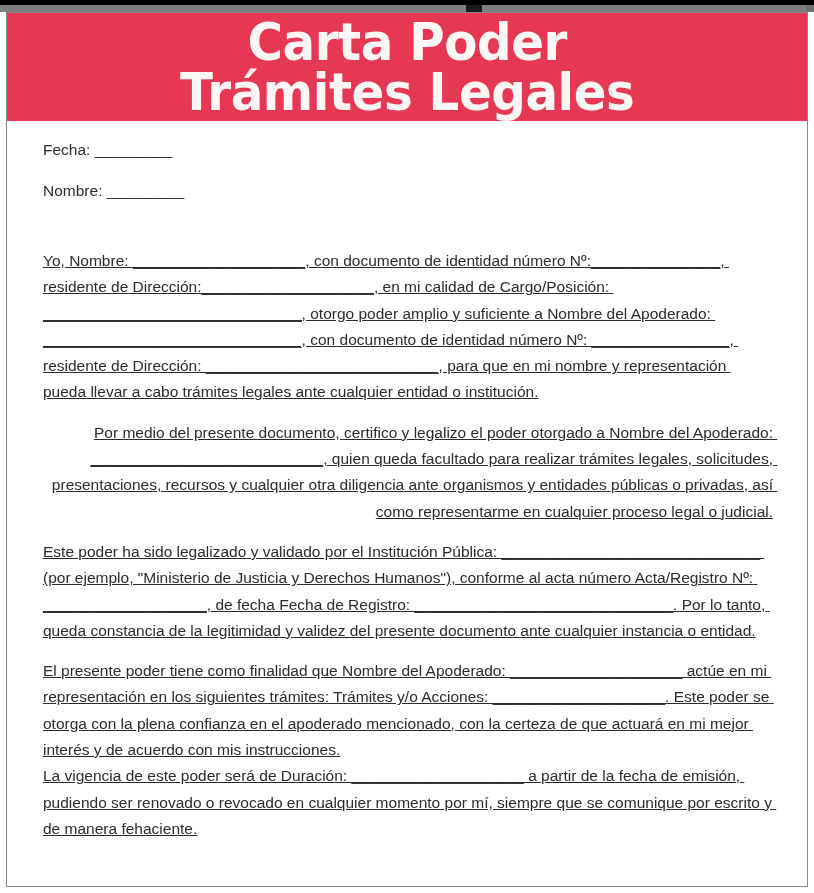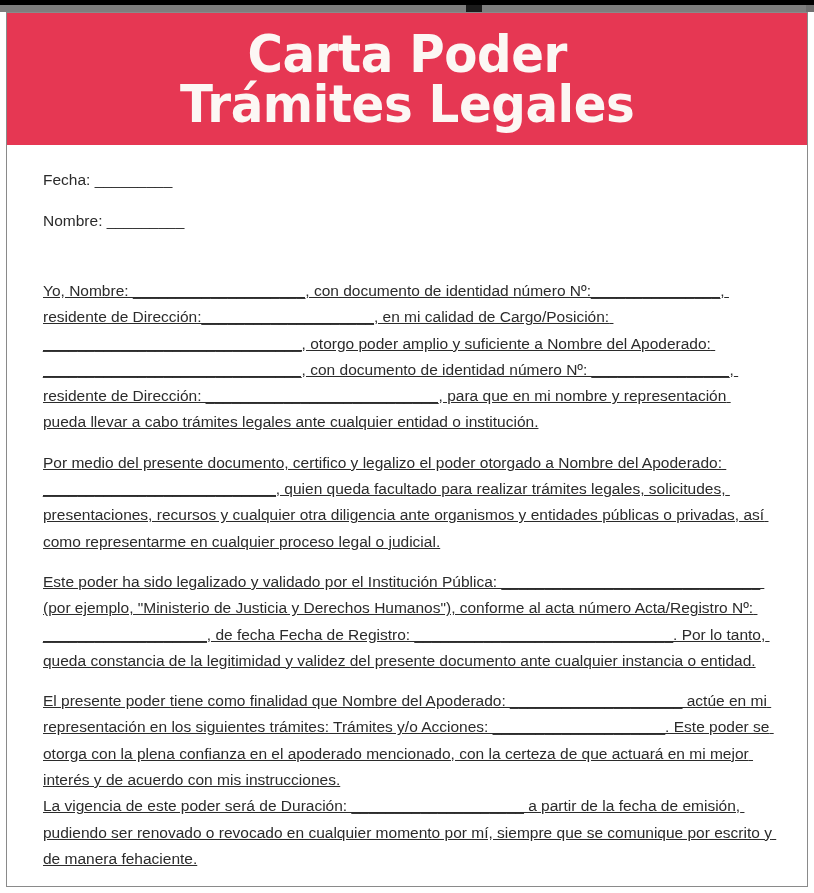--- a/index.html
+++ b/index.html
@@ -47,21 +47,21 @@
     height: 875px;
     background: #ffffff;
     border: 1px solid #8a8a8a;
     box-sizing: border-box;
     overflow: hidden;
   }
 
   
   .banner {
     width: 100%;
-    height: 132px;
+    height: 108px;
     background: #E63753;
     display: flex;
     align-items: center;
     justify-content: center;
     box-sizing: border-box;
   }
   .banner-title {
     color: #FCF7F4;
     font-family: "DejaVu Sans", sans-serif;
     font-weight: bold;
@@ -80,36 +80,36 @@
     box-sizing: border-box;
   }
   .field-line {
     font-family: "Liberation Sans", sans-serif;
     font-size: 15.5px;
     color: #2b2b2b;
     margin: 0 0 0 0;
     line-height: 26px;
     white-space: pre-wrap;
   }
-  .field-line.first { margin-top: 6px; }
+  .field-line.first { }
   .field-line.second { margin-top: 15px; }
 
   .para {
     font-family: "Liberation Sans", sans-serif;
     font-size: 15.5px;
     color: #2b2b2b;
     line-height: 26.3px;
     margin: 0;
     text-align: left;
     white-space: pre-wrap;
     word-spacing: 0px;
     text-decoration: underline;
   }
   .para.p1 { margin-top: 44px; }
-  .para.p2 { margin-top: 14px; }
+  .para.p2 { margin-top: 14px; text-align: right; }
   .para.p3 { margin-top: 14px; }
   .para.p4 { margin-top: 14px; }
   .para.p5 { }
 </style>
 </head>
 <body>
 
 <div class="chrome-top"></div>
 <div class="chrome-strip"></div>
 <div class="chrome-notch n1"></div>

